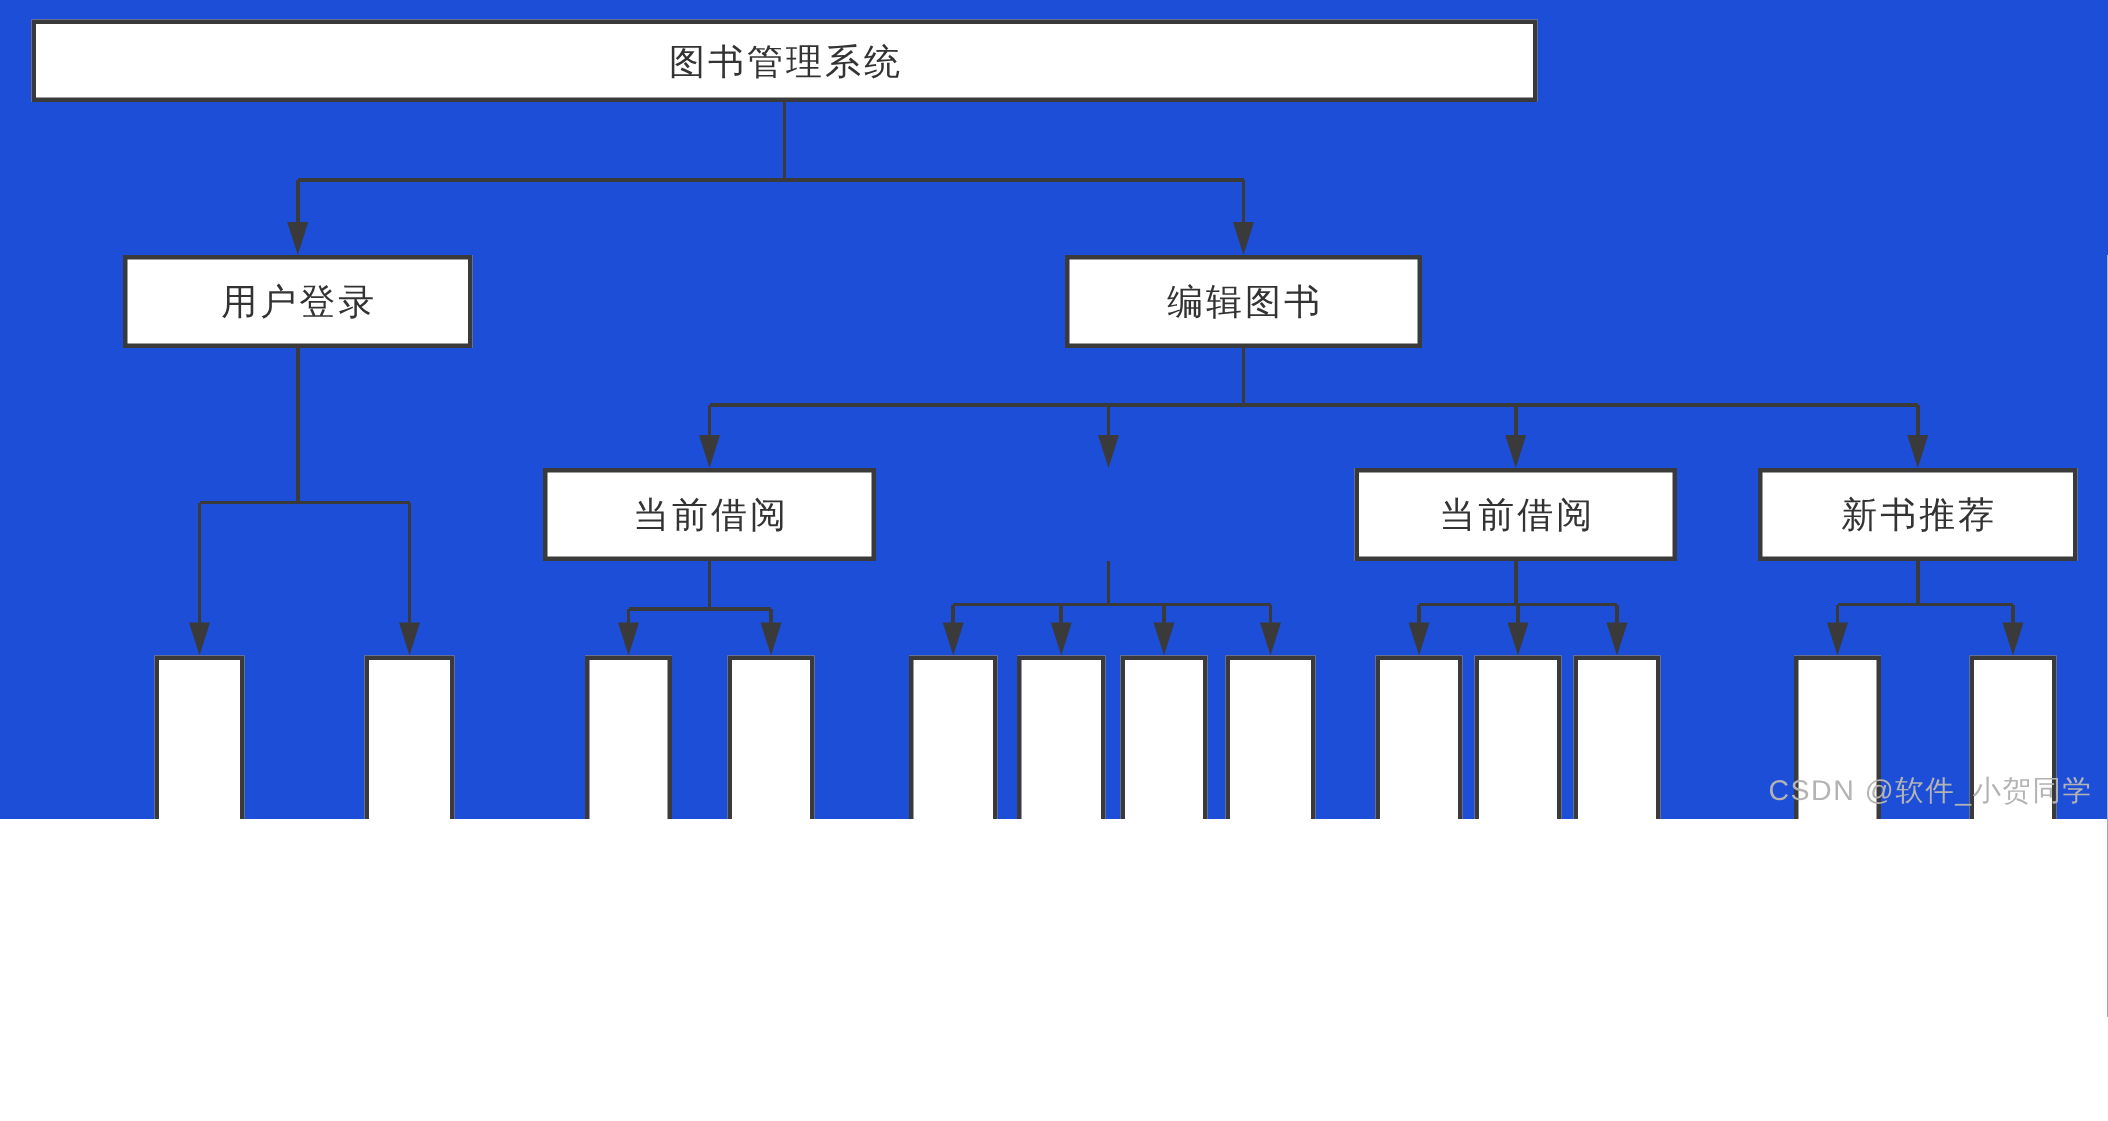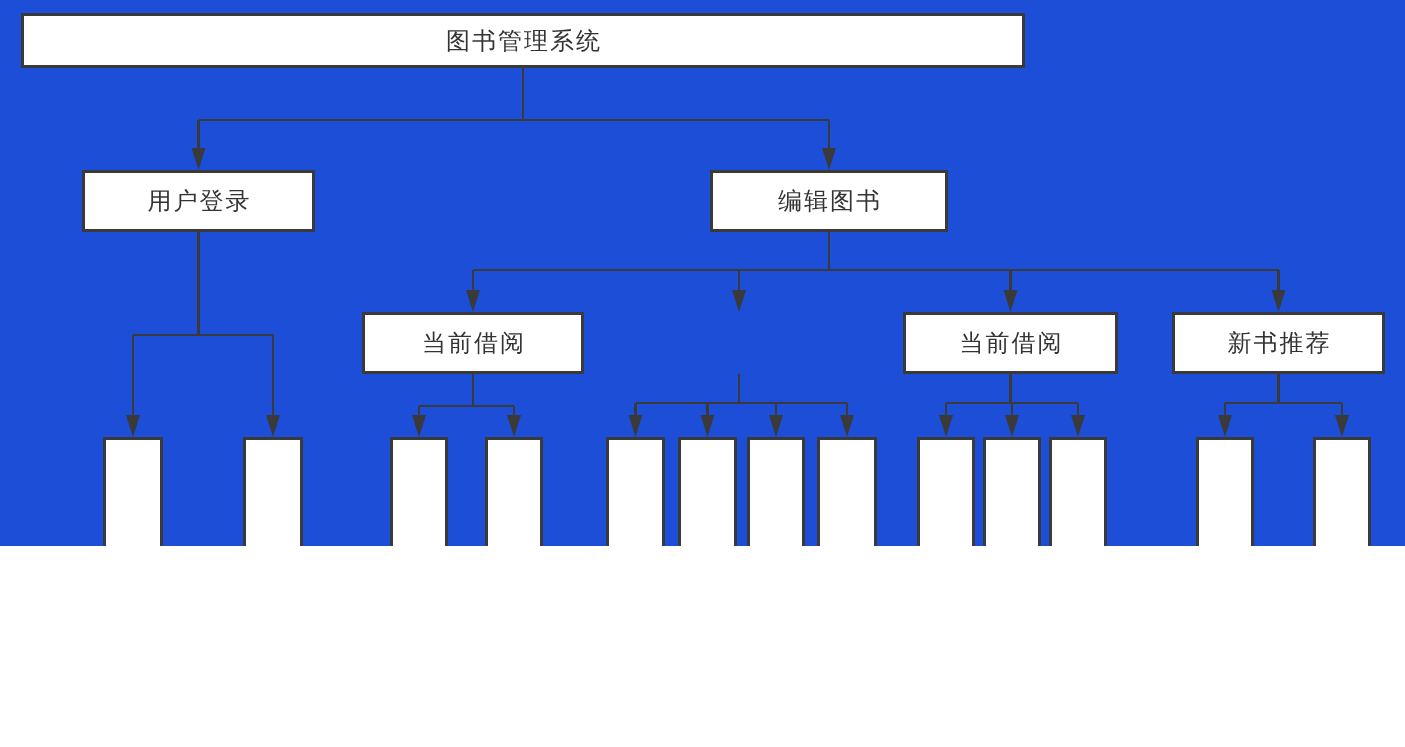--- a/index.html
+++ b/index.html
@@ -111,13 +111,14 @@
   <div class="node v" style="left:747px;top:437px;width:58px;height:300px">编辑图书（管理员）</div>
   <div class="node v" style="left:817px;top:437px;width:60px;height:300px">借阅图书</div>
 
   <div class="node v" style="left:917px;top:437px;width:58px;height:300px">查询图书</div>
   <div class="node v" style="left:983px;top:437px;width:58px;height:300px">归还图书</div>
   <div class="node v" style="left:1049px;top:437px;width:58px;height:300px">确认归还（管理员）</div>
 
   <div class="node v" style="left:1196px;top:437px;width:58px;height:300px">新增借阅记录</div>
   <div class="node v" style="left:1313px;top:437px;width:58px;height:300px">查询借阅记录</div>
 
+  <div class="watermark">CSDN @软件_小贺同学</div>
 </div>
 
 </body></html>

